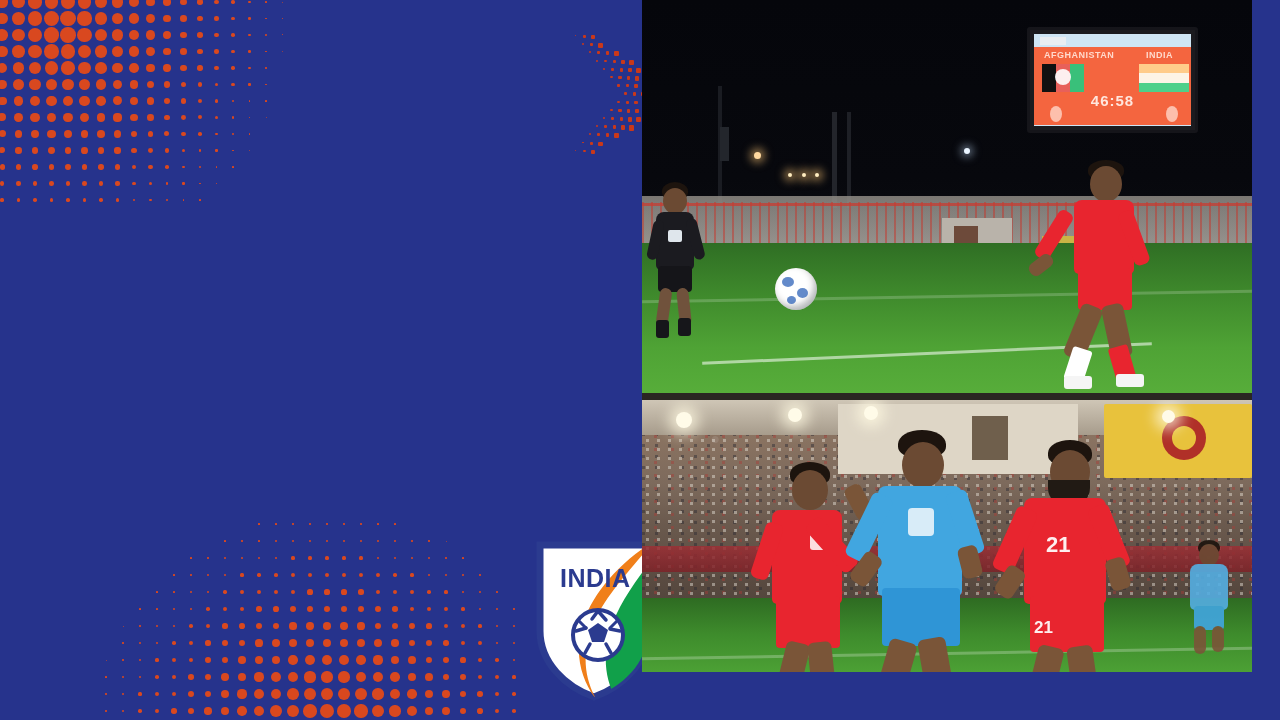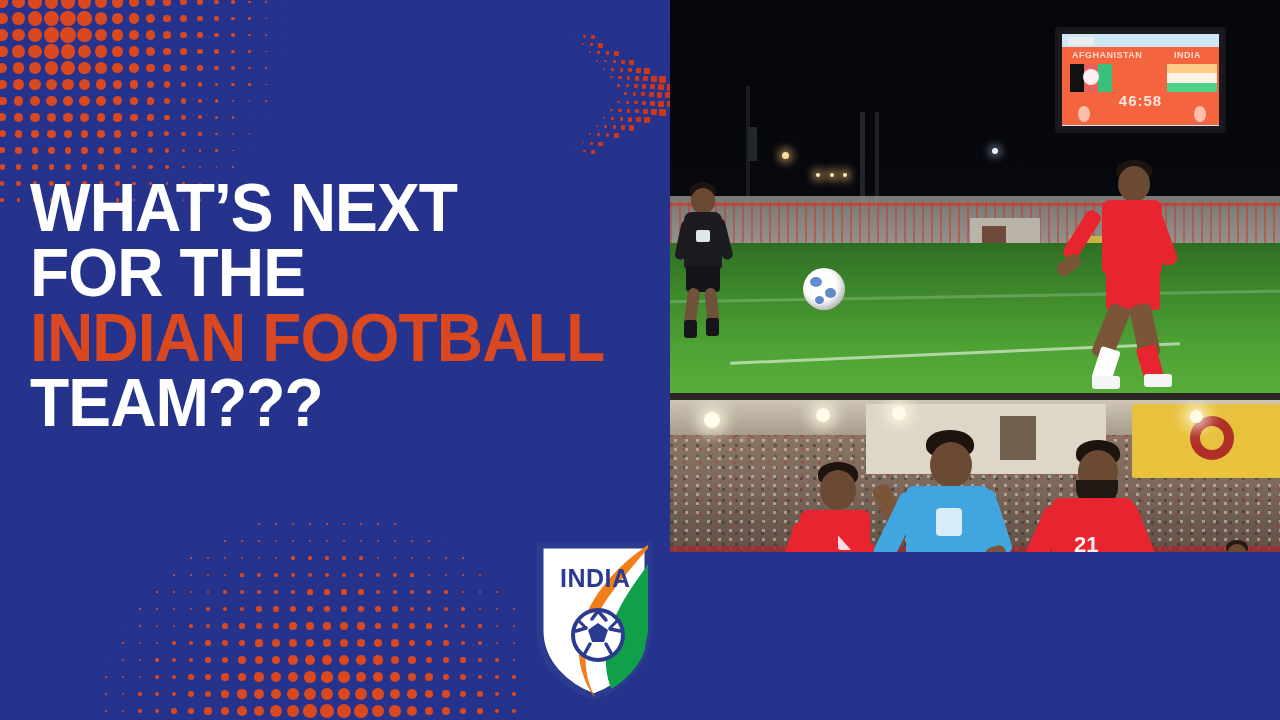--- a/index.html
+++ b/index.html
@@ -69,21 +69,21 @@
     letter-spacing:-0.3px;
     margin-left:3px;
     transform:scaleX(0.95);
     transform-origin:left center;
   }
 
   
   #aiff-logo{position:absolute;left:530px;top:535px;width:128px;height:170px;}
 
   
-  #collage{position:absolute;left:670px;top:0;width:610px;height:552px;background:#14b8a6;overflow:hidden;}
+  #collage{position:absolute;left:642px;top:0;width:610px;height:672px;background:#14b8a6;overflow:hidden;}
   .photo{position:absolute;left:0;width:610px;overflow:hidden;}
   #photo-top{top:0;height:393px;background:#05060a;}
   #photo-divider{position:absolute;left:0;top:393px;width:610px;height:7px;background:#2a2622;}
   #photo-bottom{top:400px;height:320px;background:#0d0c0a;}
 
   
   .night-sky{position:absolute;left:0;top:0;width:100%;height:100%;
     background:linear-gradient(#05060b 0%,#07080d 45%,#0a0b10 60%,#0d0e12 100%);}
   .pitch-top{position:absolute;left:0;bottom:0;width:100%;height:40%;
     background:linear-gradient(#2f6e24 0%,#3f8a2c 35%,#4fa335 70%,#57ad3a 100%);}
@@ -693,26 +693,20 @@
         <span class="cdot" style="left:30.503999999999998px;top:98.39999999999999px;width:3.876190476190476px;height:3.876190476190476px;"></span>
         <span class="cdot" style="left:38.70399999999999px;top:98.39999999999999px;width:4.928571428571429px;height:4.928571428571429px;"></span>
         <span class="cdot" style="left:7.052px;top:106.6px;width:1.5857142857142856px;height:1.5857142857142856px;"></span>
         <span class="cdot" style="left:15.251999999999999px;top:106.6px;width:2.96px;height:2.96px;"></span>
         <span class="cdot" style="left:23.451999999999998px;top:106.6px;width:4.3342857142857145px;height:4.3342857142857145px;"></span>
         <span class="cdot" style="left:0px;top:114.79999999999998px;width:1.4px;height:1.4px;"></span>
         <span class="cdot" style="left:8.2px;top:114.79999999999998px;width:2.57px;height:2.57px;"></span>
         <span class="cdot" style="left:16.4px;top:114.79999999999998px;width:3.7399999999999998px;height:3.7399999999999998px;"></span>
       </div>
 
-    <div id="headline">
-      <span class="hl-line">WHAT’S NEXT</span>
-      <span class="hl-line">FOR THE</span>
-      <span class="hl-line accent">INDIAN FOOTBALL</span>
-      <span class="hl-line">TEAM???</span>
-    </div>
 
 
     <div id="aiff-logo">
       <svg viewBox="0 0 128 170" width="128" height="170">
         <defs>
           <clipPath id="shieldClip">
             <path d="M10 10 H118 V96 C118 128 92 152 64 162 C36 152 10 128 10 96 Z"></path>
           </clipPath>
         </defs>
         <path d="M10 10 H118 V96 C118 128 92 152 64 162 C36 152 10 128 10 96 Z" fill="#ffffff" stroke="#2B3B8F" stroke-width="7"></path>

